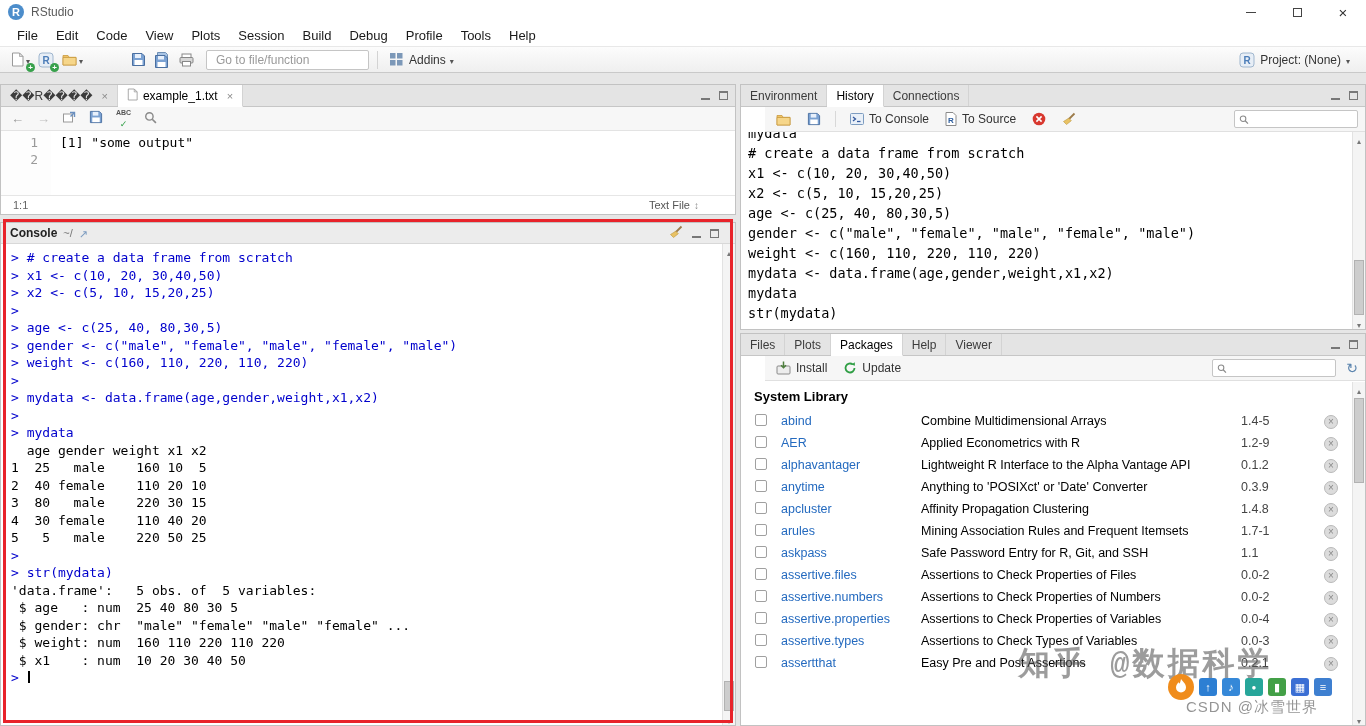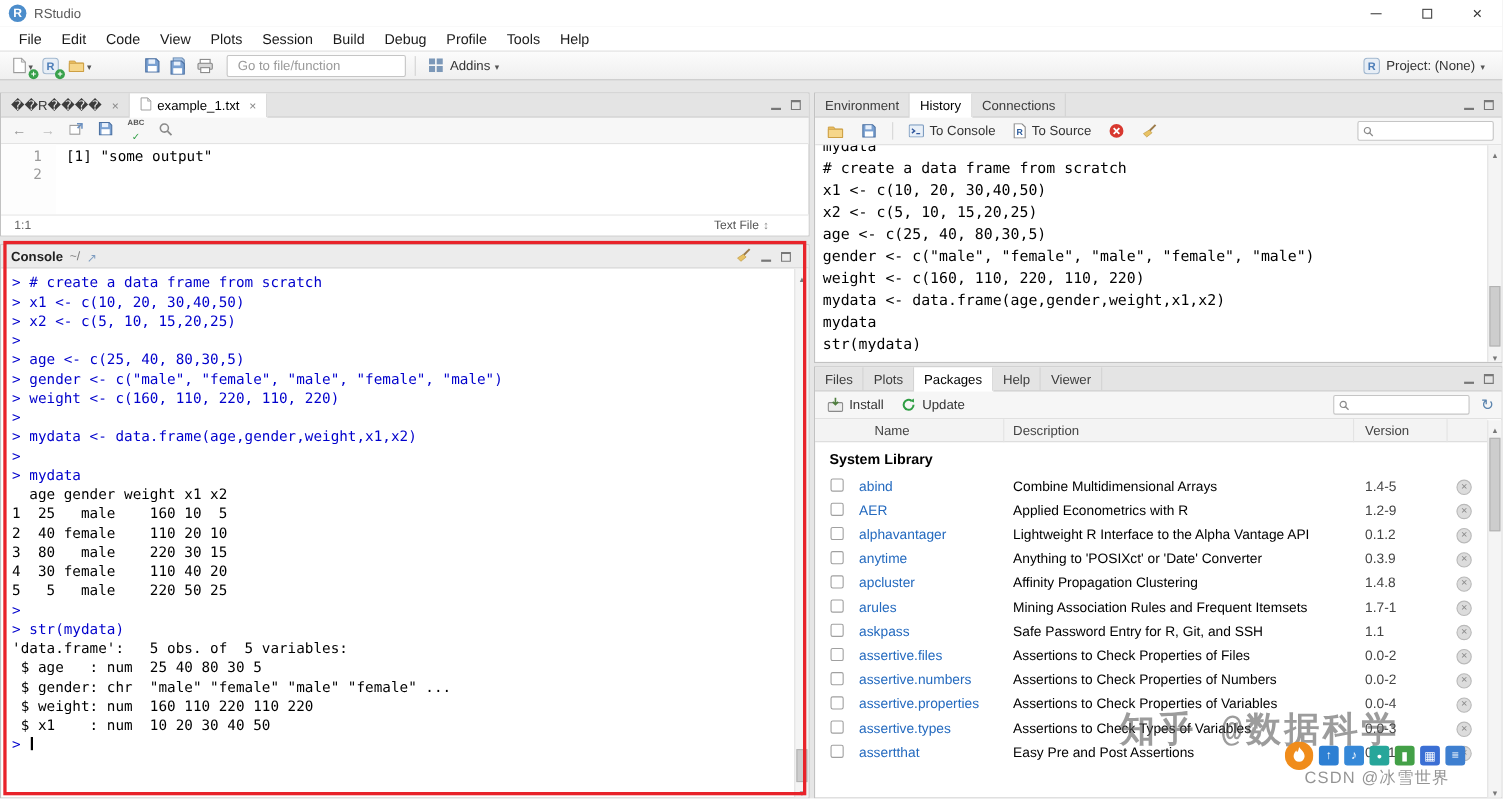--- a/index.html
+++ b/index.html
@@ -39,21 +39,21 @@
   .tabs-strip{display:flex;align-items:stretch;}
   .tab{display:flex;align-items:center;padding:0 9px;font-size:12px;color:#3C3C3C;border-right:1px solid #D3D3D3;gap:5px;white-space:nowrap;}
   .tab.active{background:#FFF;color:#000;margin-bottom:-1px;border-bottom:1px solid #FFF;}
   .tab-close{margin-left:4px;}
   .tab-close::after{content:"×";color:#8A8A8A;font-size:11px;}
   .src-tab .doc-icon{display:none;}
   .src-tab.withicon .doc-icon{display:block;}
   .pane-winbtns{margin-left:auto;display:flex;align-items:center;gap:9px;padding-right:7px;}
   .pmin{width:9px;height:7px;border-bottom:2px solid #777;display:inline-block;}
   .pmax{width:9px;height:9px;border:1px solid #777;border-top:2px solid #777;display:inline-block;}
-  .pane-toolbar{height:25px;background:#F6F6F6;border-bottom:1px solid #E0E0E0;display:flex;align-items:center;padding:0 7px;gap:8px;}
+  .pane-toolbar{height:25px;background:#F6F6F6;border-bottom:1px solid #E0E0E0;display:flex;align-items:center;padding:0 7px;gap:8px;margin-left:24px;}
   .tbar-sep{width:1px;height:16px;background:#D8D8D8;margin:0 2px;}
   .search-box{width:124px;height:18px;border:1px solid #C5C5C5;border-radius:2px;background:#FFF;display:flex;align-items:center;padding:0 4px;gap:3px;margin-left:auto;}
   .search-box input{border:none;outline:none;width:100%;font-size:11px;background:transparent;}
 
   
   .vscroll{position:absolute;right:0;width:13px;background:#F4F4F4;border-left:1px solid #E2E2E2;}
   .vscroll .arr{position:absolute;left:0;width:100%;height:13px;text-align:center;}
   .vscroll .arr.up{top:0;} .vscroll .arr.down{bottom:0;}
   .vscroll .arr.up::after{content:"▴";font-size:8px;color:#777;line-height:13px;}
   .vscroll .arr.down::after{content:"▾";font-size:8px;color:#777;line-height:13px;}
@@ -493,27 +493,20 @@
       </span>
       <span class="search-box pkgsearch">
         <svg width="11" height="11" viewBox="0 0 12 12">
             <circle cx="5" cy="5" r="3.4" fill="none" stroke="#8A8A8A" stroke-width="1.3"></circle>
             <line x1="7.6" y1="7.6" x2="11" y2="11" stroke="#8A8A8A" stroke-width="1.5"></line>
           </svg>
         <input style="">
       </span>
       <span class="refresh-ic"></span>
     </div>
-    <div class="pkg-colheader">
-      <span class="ch-check"></span>
-      <span class="ch-name">Name</span>
-      <span class="ch-desc">Description</span>
-      <span class="ch-ver">Version</span>
-      <span class="ch-x"></span>
-    </div>
     <div class="pkg-body">
       <div class="pkg-section">System Library</div>
       <div class="pkg-rows">
 
           <div class="pkg-row">
             <span class="cell-check"><span class="checkbox"></span></span>
             <span class="cell-name"><span class="pkg-link">abind</span></span>
             <span class="cell-desc">Combine Multidimensional Arrays</span>
             <span class="cell-ver">1.4-5</span>
             <span class="cell-x"><span class="remove-ic"></span></span>

